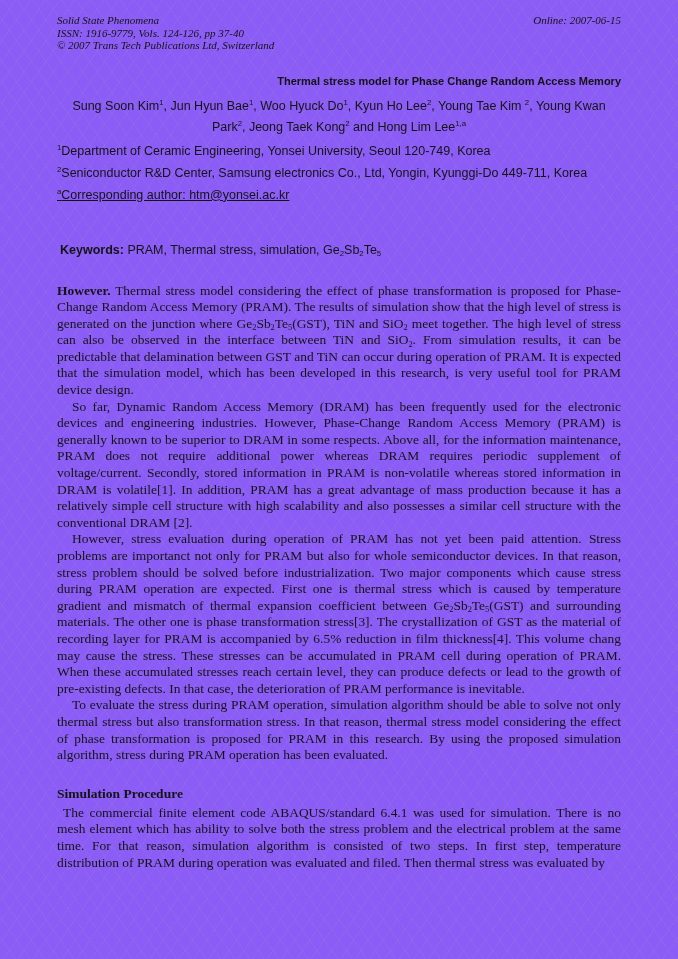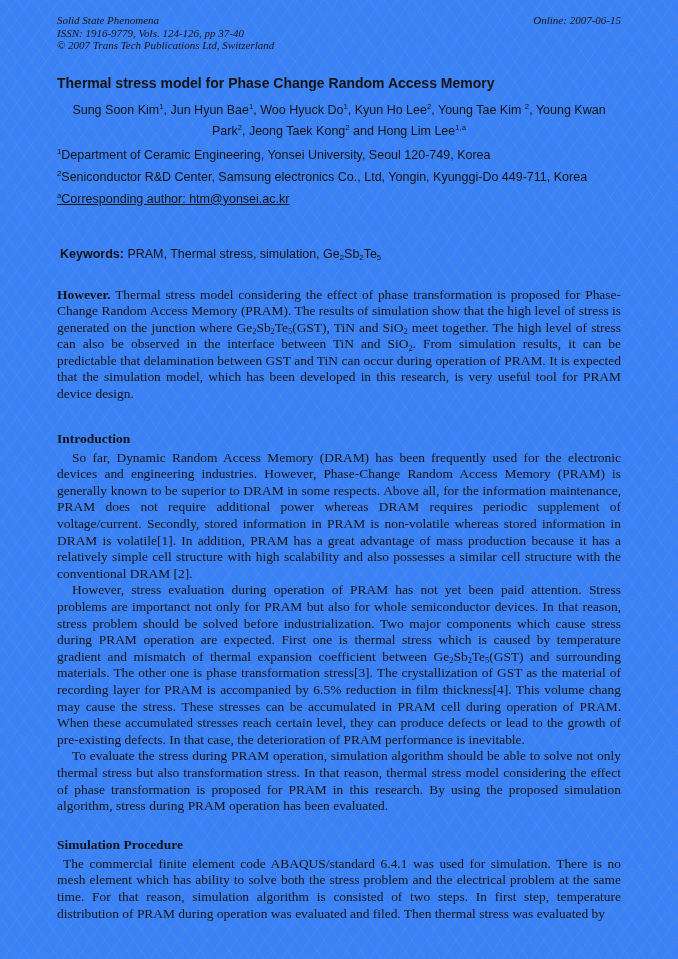--- a/index.html
+++ b/index.html
@@ -1,21 +1,21 @@
 <!DOCTYPE html>
 <html><head>
 <meta charset="utf-8">
 <style>
   html, body { margin: 0; padding: 0; background: #ffffff; }
   .page {
     position: relative;
     width: 678px;
     height: 959px;
     margin: 0 auto;
-    background: #3b82f6;
+    background: #8b5cf6;
     box-sizing: border-box;
     padding: 14px 57px 0 57px;
     color: #141414;
     overflow: hidden;
     font-family: "Liberation Serif", "DejaVu Serif", serif;
   }
   
   .page::before {
     content: "";
     position: absolute;
@@ -31,23 +31,23 @@
     display: flex;
     justify-content: space-between;
     align-items: flex-start;
     font-style: italic;
     font-size: 11px;
     line-height: 12.5px;
   }
   .title {
     margin: 23px 0 0 0;
     font-family: "Liberation Sans", "DejaVu Sans", sans-serif;
-    font-size: 14px;
+    font-size: 11px;
     font-weight: bold;
-    text-align: left;
+    text-align: right;
     white-space: nowrap;
   }
   .authors {
     margin-top: 9px;
     font-family: "Liberation Sans", "DejaVu Sans", sans-serif;
     font-size: 12.5px;
     line-height: 21px;
     text-align: center;
   }
   .affil {
@@ -109,21 +109,20 @@
   <div class="keywords">
     <b>Keywords:</b>
     <span>PRAM, Thermal stress, simulation, Ge<sub>2</sub>Sb<sub>2</sub>Te<sub>5</sub></span>
   </div>
 
   <p class="abstract">
     <b>However.</b>
     <span>Thermal stress model considering the effect of phase transformation is proposed for Phase-Change Random Access Memory (PRAM). The results of simulation show that the high level of stress is generated on the junction where Ge<sub>2</sub>Sb<sub>2</sub>Te<sub>5</sub>(GST), TiN and SiO<sub>2</sub> meet together. The high level of stress can also be observed in the interface between TiN and SiO<sub>2</sub>. From simulation results, it can be predictable that delamination between GST and TiN can occur during operation of PRAM. It is expected that the simulation model, which has been developed in this research, is very useful tool for PRAM device design.</span>
   </p>
 
-  <h2 class="section-heading">Introduction</h2>
   <p class="body-para indent">So far, Dynamic Random Access Memory (DRAM) has been frequently used for the electronic devices and engineering industries. However, Phase-Change Random Access Memory (PRAM) is generally known to be superior to DRAM in some respects. Above all, for the information maintenance, PRAM does not require additional power whereas DRAM requires periodic supplement of voltage/current. Secondly, stored information in PRAM is non-volatile whereas stored information in DRAM is volatile[1]. In addition, PRAM has a great advantage of mass production because it has a relatively simple cell structure with high scalability and also possesses a similar cell structure with the conventional DRAM [2].</p>
   <p class="body-para indent">However, stress evaluation during operation of PRAM has not yet been paid attention. Stress problems are importanct not only for PRAM but also for whole semiconductor devices. In that reason, stress problem should be solved before industrialization. Two major components which cause stress during PRAM operation are expected. First one is thermal stress which is caused by temperature gradient and mismatch of thermal expansion coefficient between Ge<sub>2</sub>Sb<sub>2</sub>Te<sub>5</sub>(GST) and surrounding materials. The other one is phase transformation stress[3]. The crystallization of GST as the material of recording layer for PRAM is accompanied by 6.5% reduction in film thickness[4]. This volume chang may cause the stress. These stresses can be accumulated in PRAM cell during operation of PRAM. When these accumulated stresses reach certain level, they can produce defects or lead to the growth of pre-existing defects. In that case, the deterioration of PRAM performance is inevitable.</p>
   <p class="body-para indent">To evaluate the stress during PRAM operation, simulation algorithm should be able to solve not only thermal stress but also transformation stress. In that reason, thermal stress model considering the effect of phase transformation is proposed for PRAM in this research. By using the proposed simulation algorithm, stress during PRAM operation has been evaluated.</p>
 
   <h2 class="section-heading second">Simulation Procedure</h2>
   <p class="body-para indent-sm">The commercial finite element code ABAQUS/standard 6.4.1 was used for simulation. There is no mesh element which has ability to solve both the stress problem and the electrical problem at the same time. For that reason, simulation algorithm is consisted of two steps. In first step, temperature distribution of PRAM during operation was evaluated and filed. Then thermal stress was evaluated by</p>
 
 </div>
 
 </body></html>

